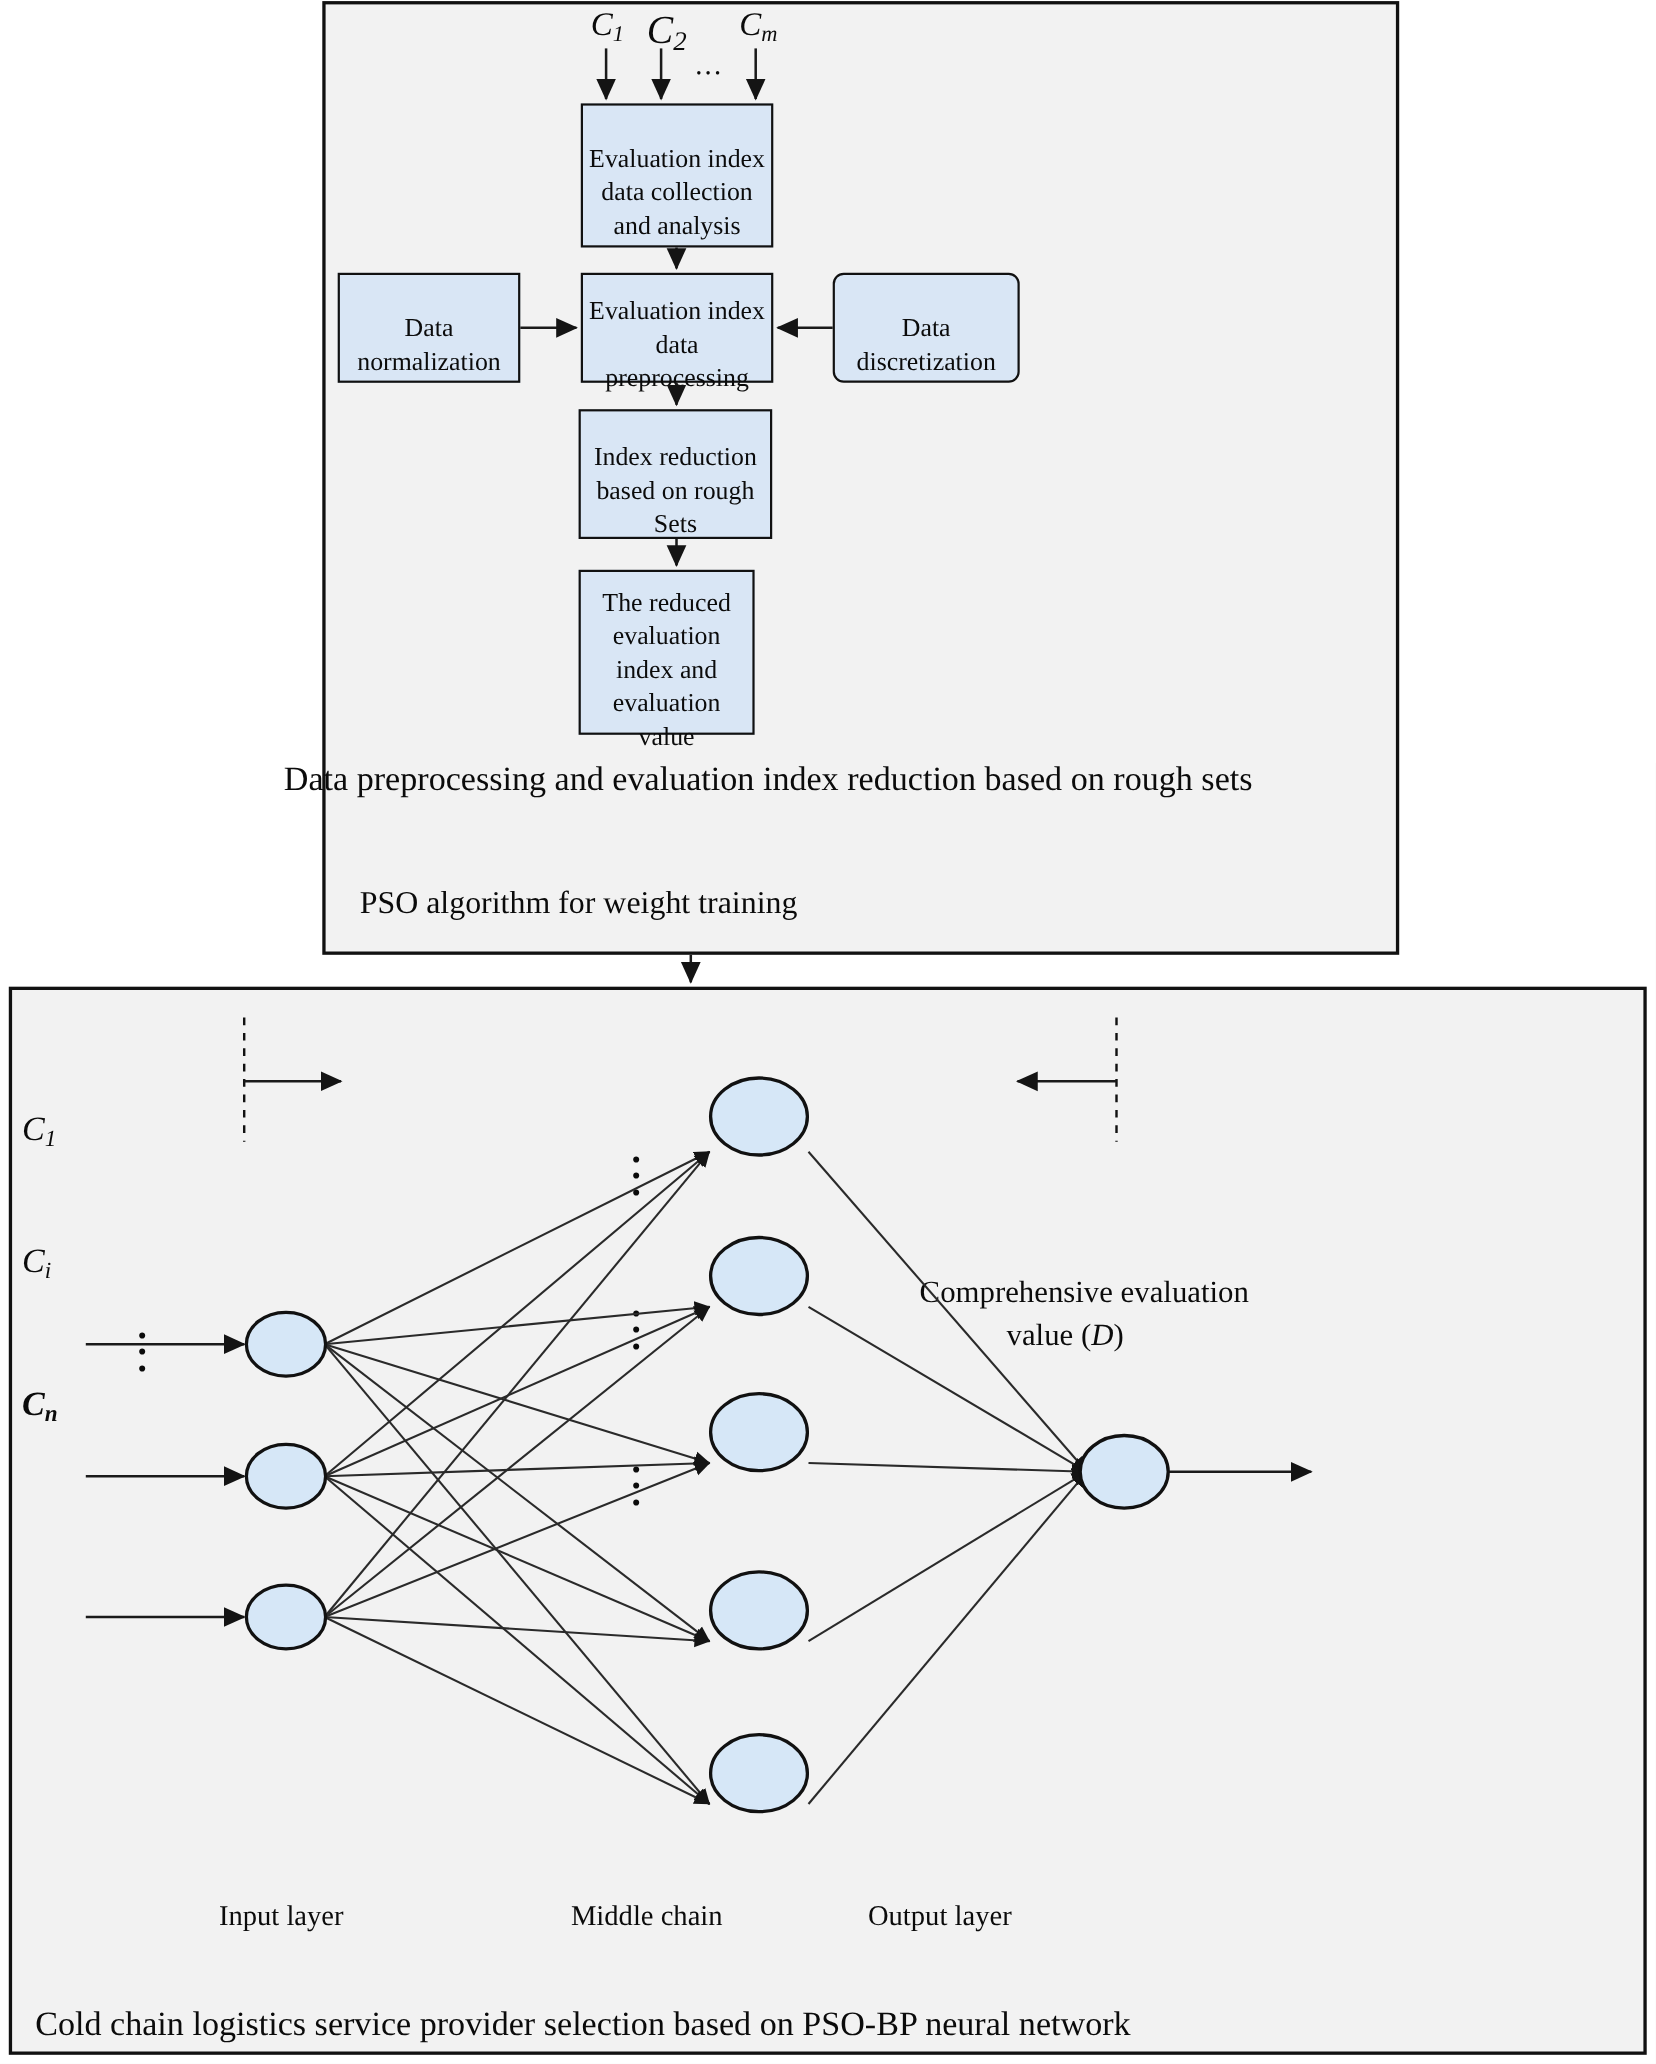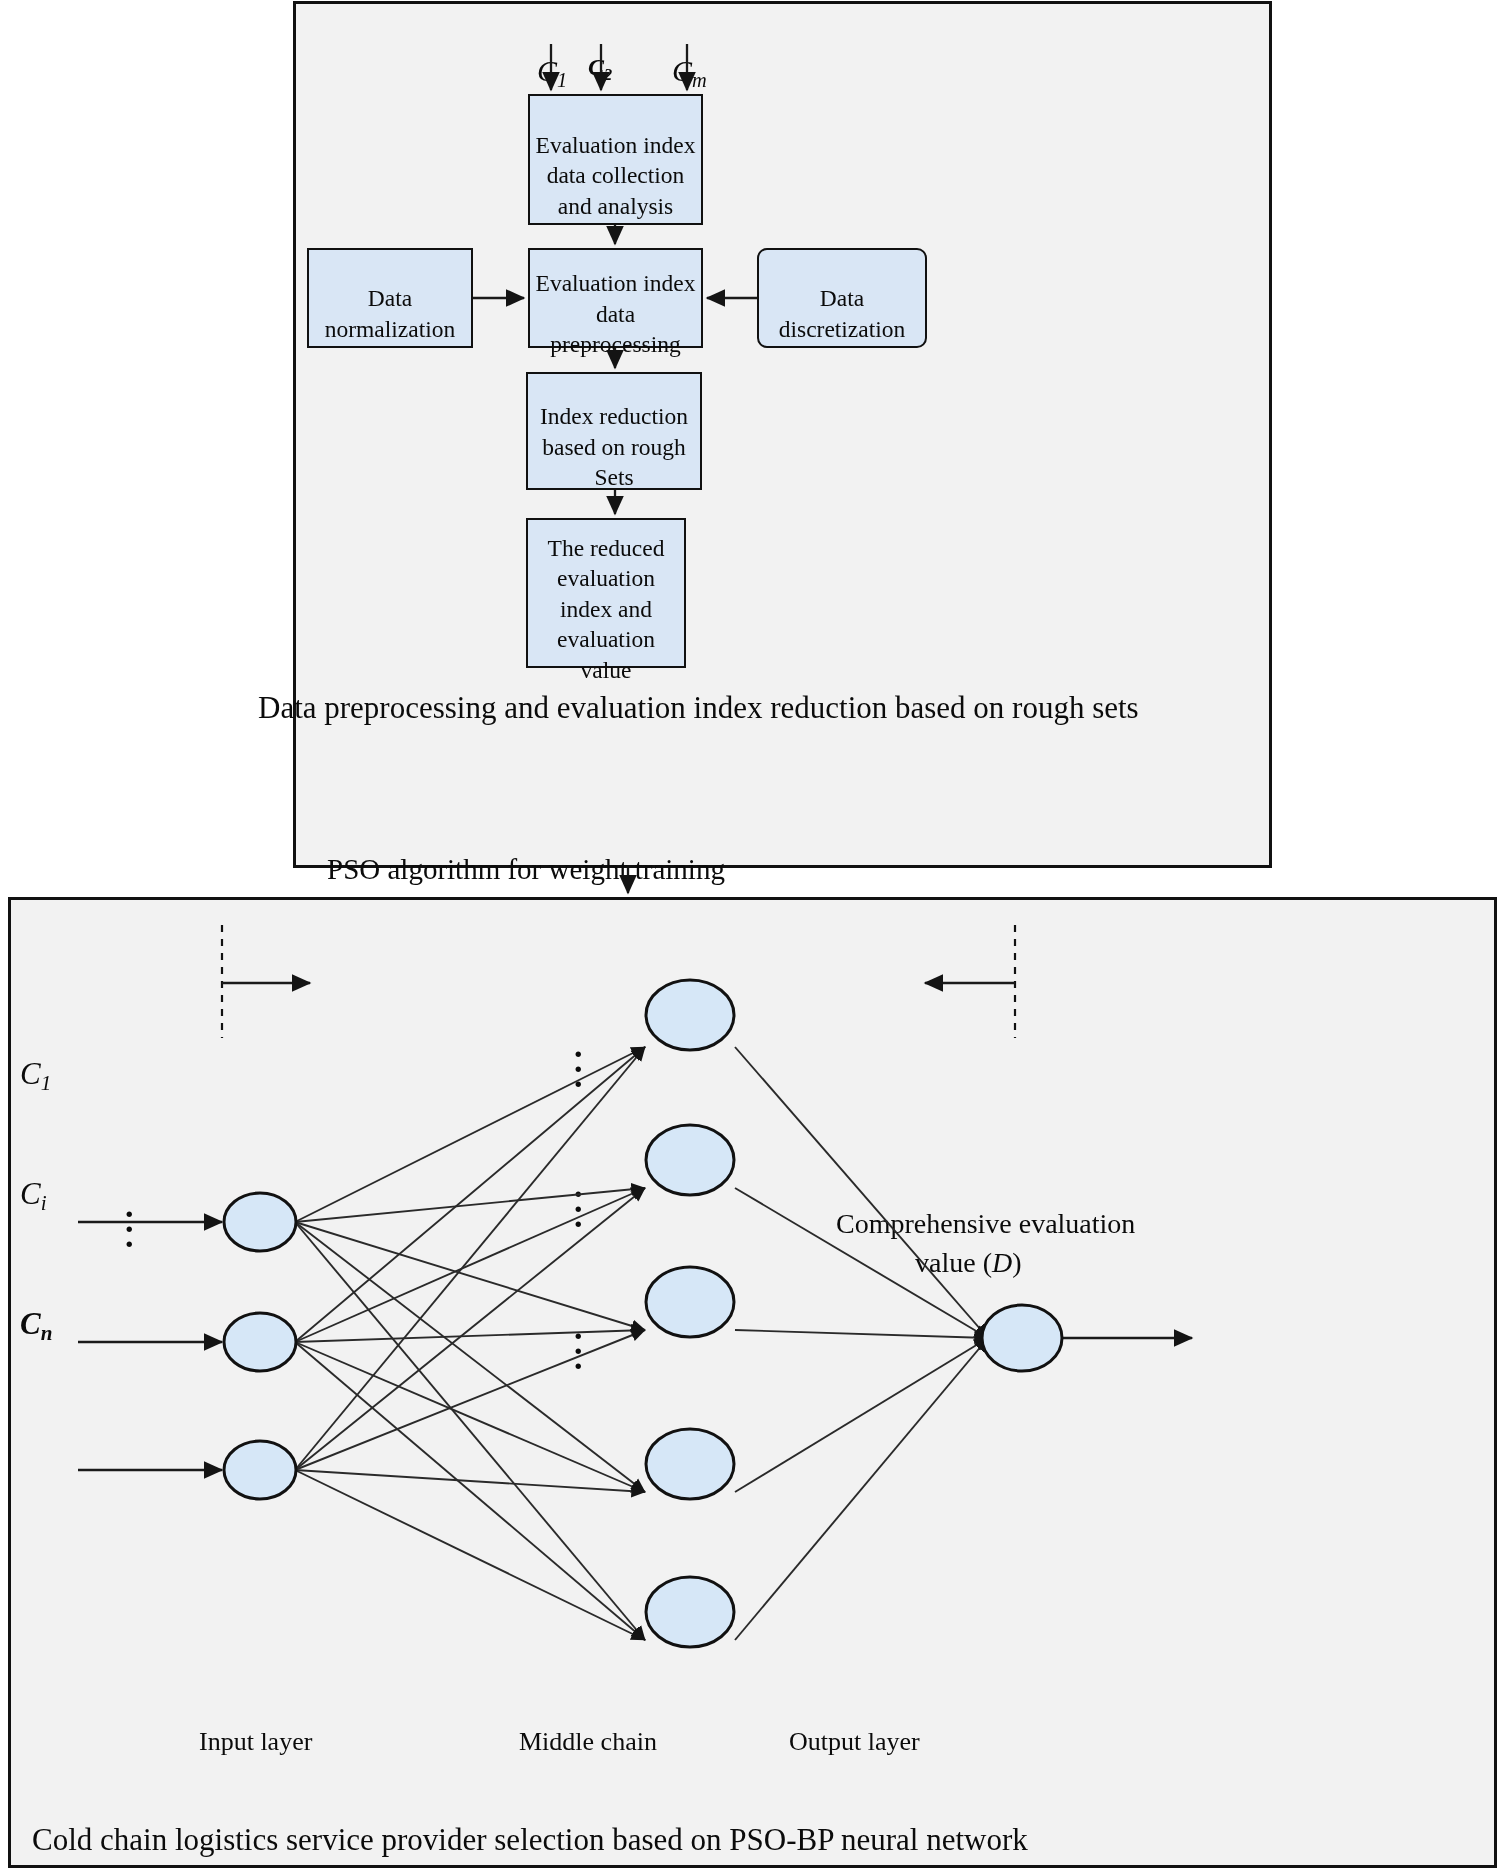--- a/index.html
+++ b/index.html
@@ -14,21 +14,21 @@
   #panel-top{left:293px;top:1px;width:979px;height:867px;}
   #panel-bottom{left:8px;top:897px;width:1489px;height:971px;}
 
   
   .fbox{position:absolute;background:#d9e6f5;border:2.5px solid #111;box-sizing:border-box;
         display:flex;align-items:center;justify-content:center;text-align:center;
         font-size:23.5px;line-height:1.30;color:#0b0b0b;padding:3px 5px;}
   .fbox span{display:block;width:100%;margin-top:32px;}
 
   
-  .txt{position:absolute;color:#0b0b0b;white-space:nowrap;margin-top:48px;}
+  .txt{position:absolute;color:#0b0b0b;white-space:nowrap;}
   .mathv{font-family:"Liberation Serif","DejaVu Serif",serif;font-style:italic;}
   .sub{font-size:0.68em;vertical-align:-0.28em;font-style:italic;}
 
   .caption{position:absolute;font-size:31px;color:#0b0b0b;white-space:nowrap;}
   .layerlbl{position:absolute;font-size:26px;color:#0b0b0b;white-space:nowrap;}
 
   .vdots{position:absolute;width:8px;text-align:center;color:#0b0b0b;
          font-size:34px;line-height:15px;font-weight:700;}
   .vdots i{display:block;font-style:normal;}
 
@@ -40,21 +40,21 @@
   .node{fill:#d6e7f7;stroke:#111;stroke-width:3;}
 </style>
 </head>
 <body>
 
 <div class="stage">
 
   <div class="panel" id="panel-top"></div>
 
   <div class="txt mathv" style="left:537px;top:6px;font-size:30px;">C<span class="sub">1</span></div>
-  <div class="txt mathv" style="left:588px;top:6px;font-size:24px;font-weight:bold;">C<span class="sub">2</span></div>
+  <div class="txt mathv" style="left:588px;top:6px;font-size:36px;">C<span class="sub">2</span></div>
   <div class="txt mathv" style="left:672px;top:6px;font-size:30px;">C<span class="sub">m</span></div>
   <div class="txt" style="left:632px;top:44px;font-size:26px;letter-spacing:2px;">...</div>
 
   <div class="fbox" id="box-collect" style="left:528px;top:94px;width:175px;height:131px;">
     <span>Evaluation index data collection and analysis</span>
   </div>
 
   <div class="fbox" id="box-preprocess" style="left:528px;top:248px;width:175px;height:100px;">
     <span>Evaluation index data preprocessing</span>
   </div>

